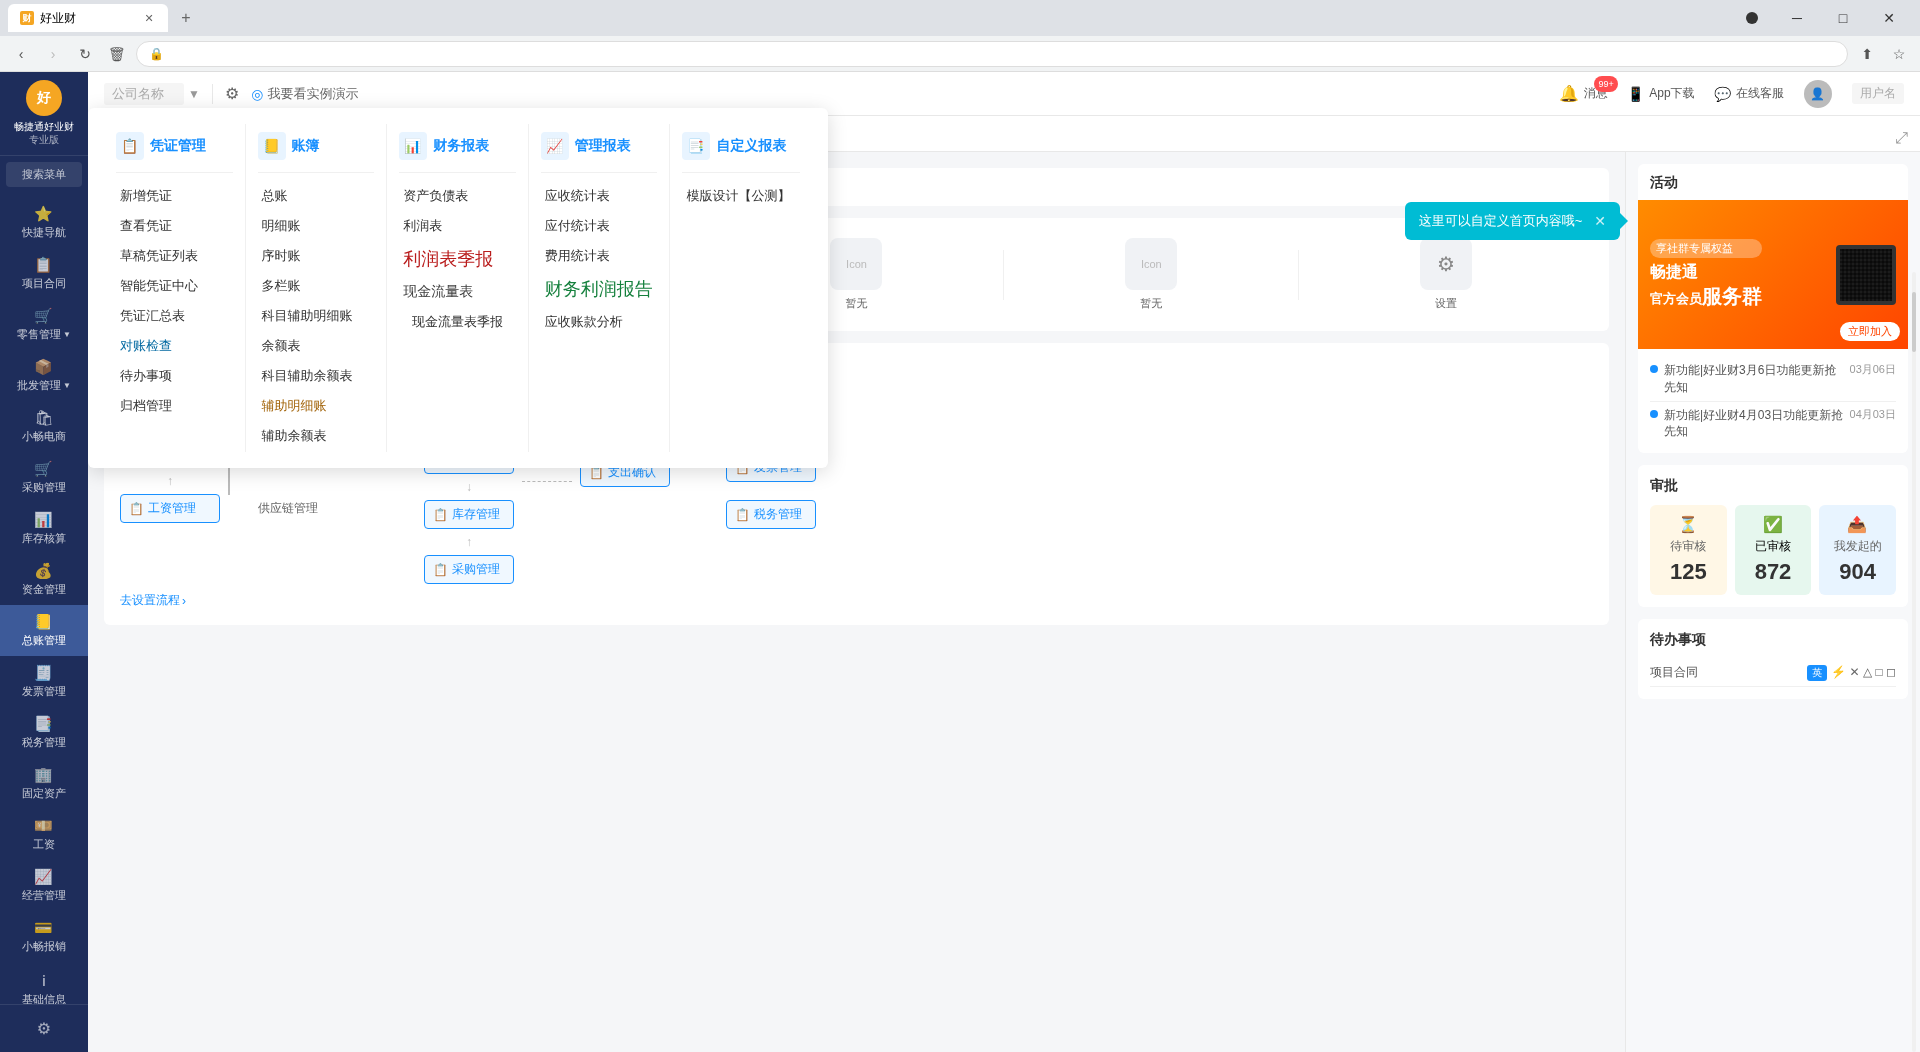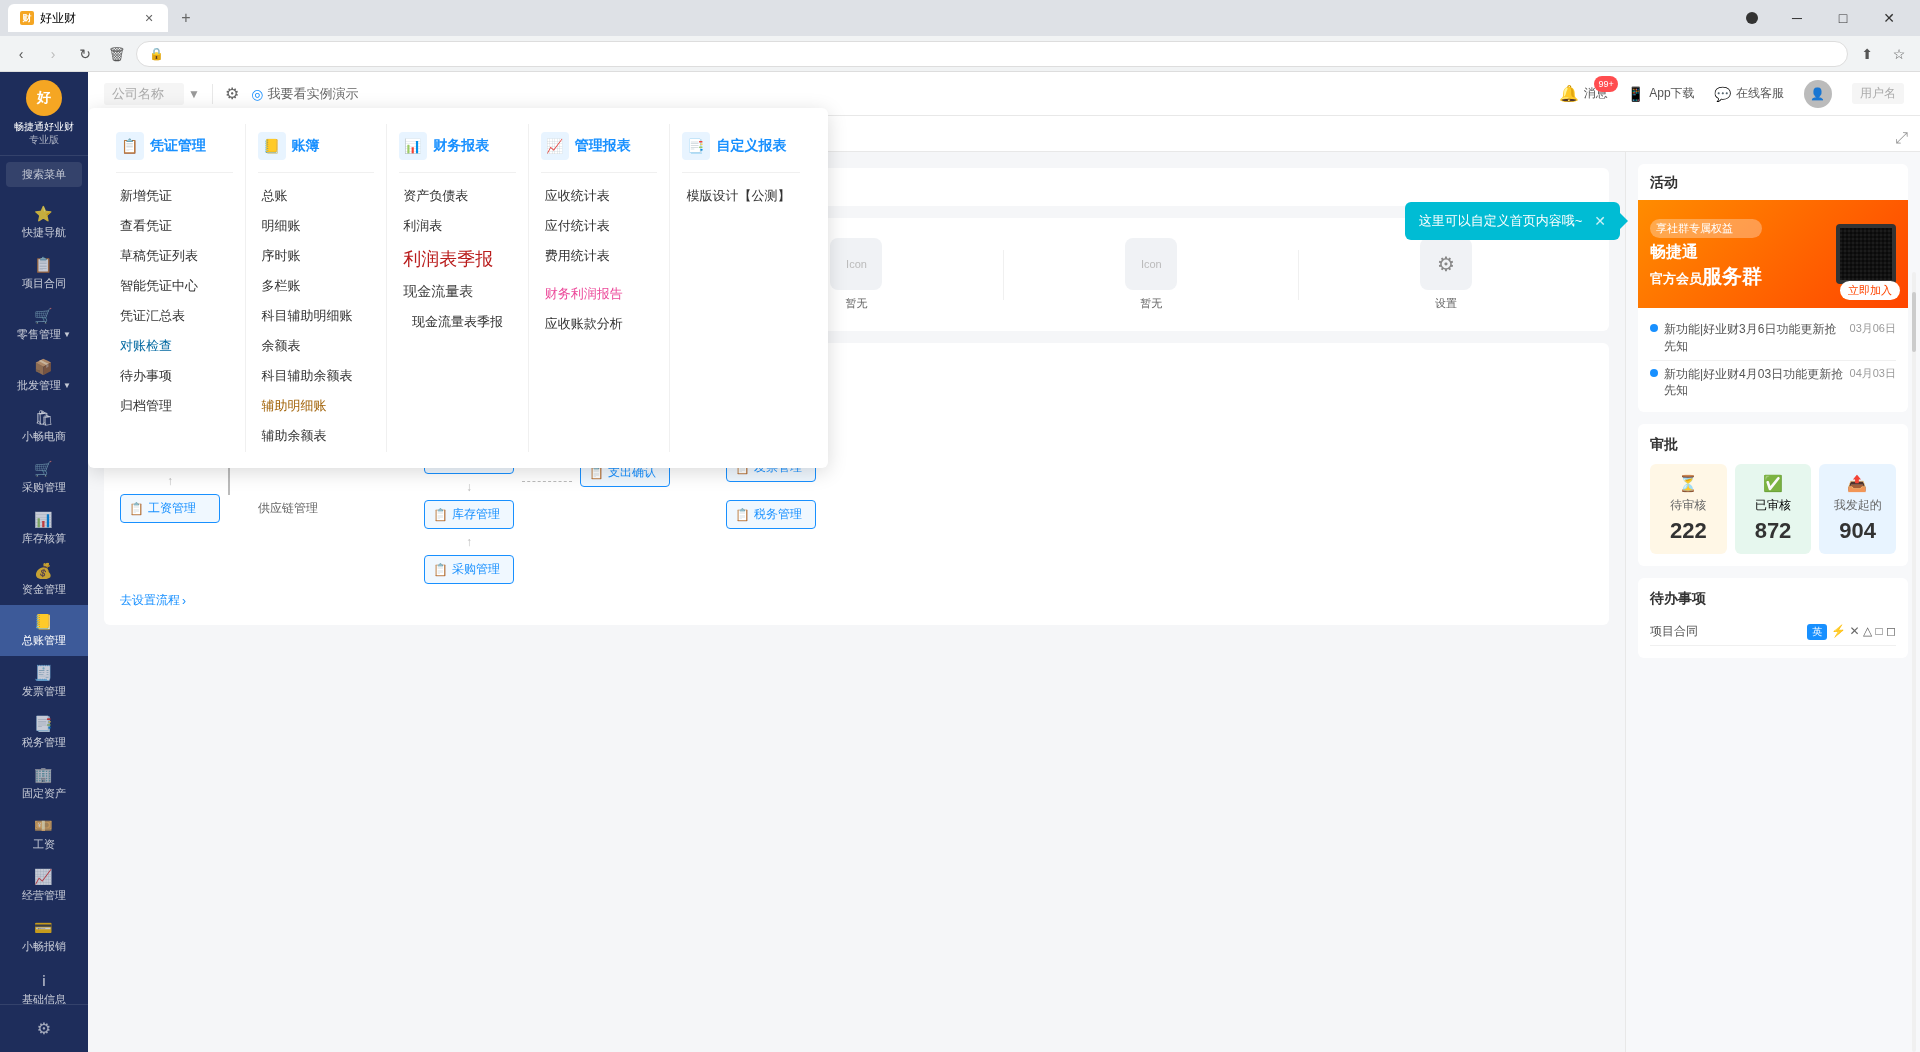--- a/index.html
+++ b/index.html
@@ -346,21 +346,21 @@
           </div>
         </div>
 
       </div>
 
       <div style="width:295px; flex-shrink:0; background:#f7f8fa; border-left:1px solid #e8e8e8; overflow-y:auto; padding:0; display:flex; flex-direction:column; gap:0; position:relative;">
 
         <div style="background:white; margin:12px 12px 0 12px; border-radius:6px; overflow:hidden;">
           <div style="font-size:14px; font-weight:bold; color:#333; padding:10px 12px 0 12px;">活动</div>
 
-          <div style="width:100%; height:108px; background:linear-gradient(135deg, #ff8c00 0%, #ff4500 100%); display:flex; align-items:center; justify-content:space-between; padding:12px; margin-top:8px; position:relative; overflow:hidden;">
+          <div style="width:100%; height:149px; background:linear-gradient(135deg, #ff8c00 0%, #ff4500 100%); display:flex; align-items:center; justify-content:space-between; padding:12px; margin-top:8px; position:relative; overflow:hidden;">
             <div style="display:flex; flex-direction:column;">
               <div style="background:rgba(255,255,255,0.3); color:white; font-size:11px; padding:2px 6px; border-radius:10px; display:inline-block; margin-bottom:4px;">享社群专属权益</div>
               <div style="color:white; font-size:16px; font-weight:bold;">畅捷通</div>
               <div style="color:white; font-size:13px; font-weight:bold;">官方会员<span style="font-size:20px; font-weight:bold;">服务群</span></div>
             </div>
             <div style="width:60px; height:60px; background:#333; border-radius:4px; display:flex; align-items:center; justify-content:center;">
               <div style="width:52px; height:52px; background:repeating-linear-gradient(0deg, #555 0px, #555 2px, #333 2px, #333 4px), repeating-linear-gradient(90deg, #555 0px, #555 2px, #333 2px, #333 4px); background-blend-mode:multiply;"></div>
             </div>
             <div style="position:absolute; bottom:8px; right:8px; background:white; color:#ff4500; font-size:11px; padding:2px 8px; border-radius:10px; cursor:pointer;">立即加入</div>
           </div>
@@ -381,21 +381,21 @@
         <div style="position:absolute; right:4px; top:120px; bottom:0; width:4px; background:#f0f0f0; border-radius:2px;">
           <div style="width:4px; height:60px; background:#ccc; border-radius:2px; margin-top:20px;"></div>
         </div>
 
         <div style="background:white; margin:12px 12px 0 12px; border-radius:6px; padding:12px;">
           <div style="font-size:14px; font-weight:bold; color:#333; margin-bottom:10px;">审批</div>
           <div style="display:flex; gap:8px;">
             <div style="flex:1; border-radius:6px; padding:10px; display:flex; flex-direction:column; align-items:center; gap:4px; background:#fff7e6; cursor:pointer;">
               <span style="font-size:16px;">⏳</span>
               <span style="font-size:12px; color:#666;">待审核</span>
-              <span style="font-size:22px; font-weight:bold; color:#333;">222</span>
+              <span style="font-size:22px; font-weight:bold; color:#333;">125</span>
             </div>
             <div style="flex:1; border-radius:6px; padding:10px; display:flex; flex-direction:column; align-items:center; gap:4px; background:#e6f7ee; cursor:pointer;">
               <span style="font-size:16px;">✅</span>
               <span style="font-size:12px; color:#000000;">已审核</span>
               <span style="font-size:22px; font-weight:bold; color:#333;">872</span>
             </div>
             <div style="flex:1; border-radius:6px; padding:10px; display:flex; flex-direction:column; align-items:center; gap:4px; background:#e8f4ff; cursor:pointer;">
               <span style="font-size:16px;">📤</span>
               <span style="font-size:12px; color:#666;">我发起的</span>
               <span style="font-size:22px; font-weight:bold; color:#333;">904</span>
@@ -468,21 +468,21 @@
       </div>
 
       <div style="padding:0 12px; border-right:1px solid #f0f0f0;">
         <div style="display:flex; align-items:center; gap:6px; padding:8px 0 12px 0; margin-bottom:8px; border-bottom:1px solid #f0f0f0;">
           <div style="width:28px; height:28px; border-radius:4px; background:#e8f4ff; color:#1890ff; display:flex; align-items:center; justify-content:center; font-size:14px;">📈</div>
           <span style="font-size:14px; font-weight:bold; color:#1890ff;">管理报表</span>
         </div>
         <a style="display:block; padding:6px 4px; font-size:13px; color:#333; cursor:pointer; border-radius:3px; text-decoration:none;">应收统计表</a>
         <a style="display:block; padding:6px 4px; font-size:13px; color:#333; cursor:pointer; border-radius:3px; text-decoration:none;">应付统计表</a>
         <a style="display:block; padding:6px 4px; font-size:13px; color:#333; cursor:pointer; border-radius:3px; text-decoration:none;">费用统计表</a>
-        <a style="display:block; padding:6px 4px; font-size:13px; color:#ec4899; cursor:pointer; border-radius:3px; text-decoration:none;margin-top:8px;">财务利润报告</a>
+        <a style="display:block; padding:6px 4px; font-size:18px; color:#15803d; cursor:pointer; border-radius:3px; text-decoration:none;">财务利润报告</a>
         <a style="display:block; padding:6px 4px; font-size:13px; color:#333; cursor:pointer; border-radius:3px; text-decoration:none;">应收账款分析</a>
       </div>
 
       <div style="padding:0 12px;">
         <div style="display:flex; align-items:center; gap:6px; padding:8px 0 12px 0; margin-bottom:8px; border-bottom:1px solid #f0f0f0;">
           <div style="width:28px; height:28px; border-radius:4px; background:#e8f4ff; color:#1890ff; display:flex; align-items:center; justify-content:center; font-size:14px;">📑</div>
           <span style="font-size:14px; font-weight:bold; color:#1890ff;">自定义报表</span>
         </div>
         <a style="display:block; padding:6px 4px; font-size:13px; color:#333; cursor:pointer; border-radius:3px; text-decoration:none;">模版设计【公测】</a>
       </div>

